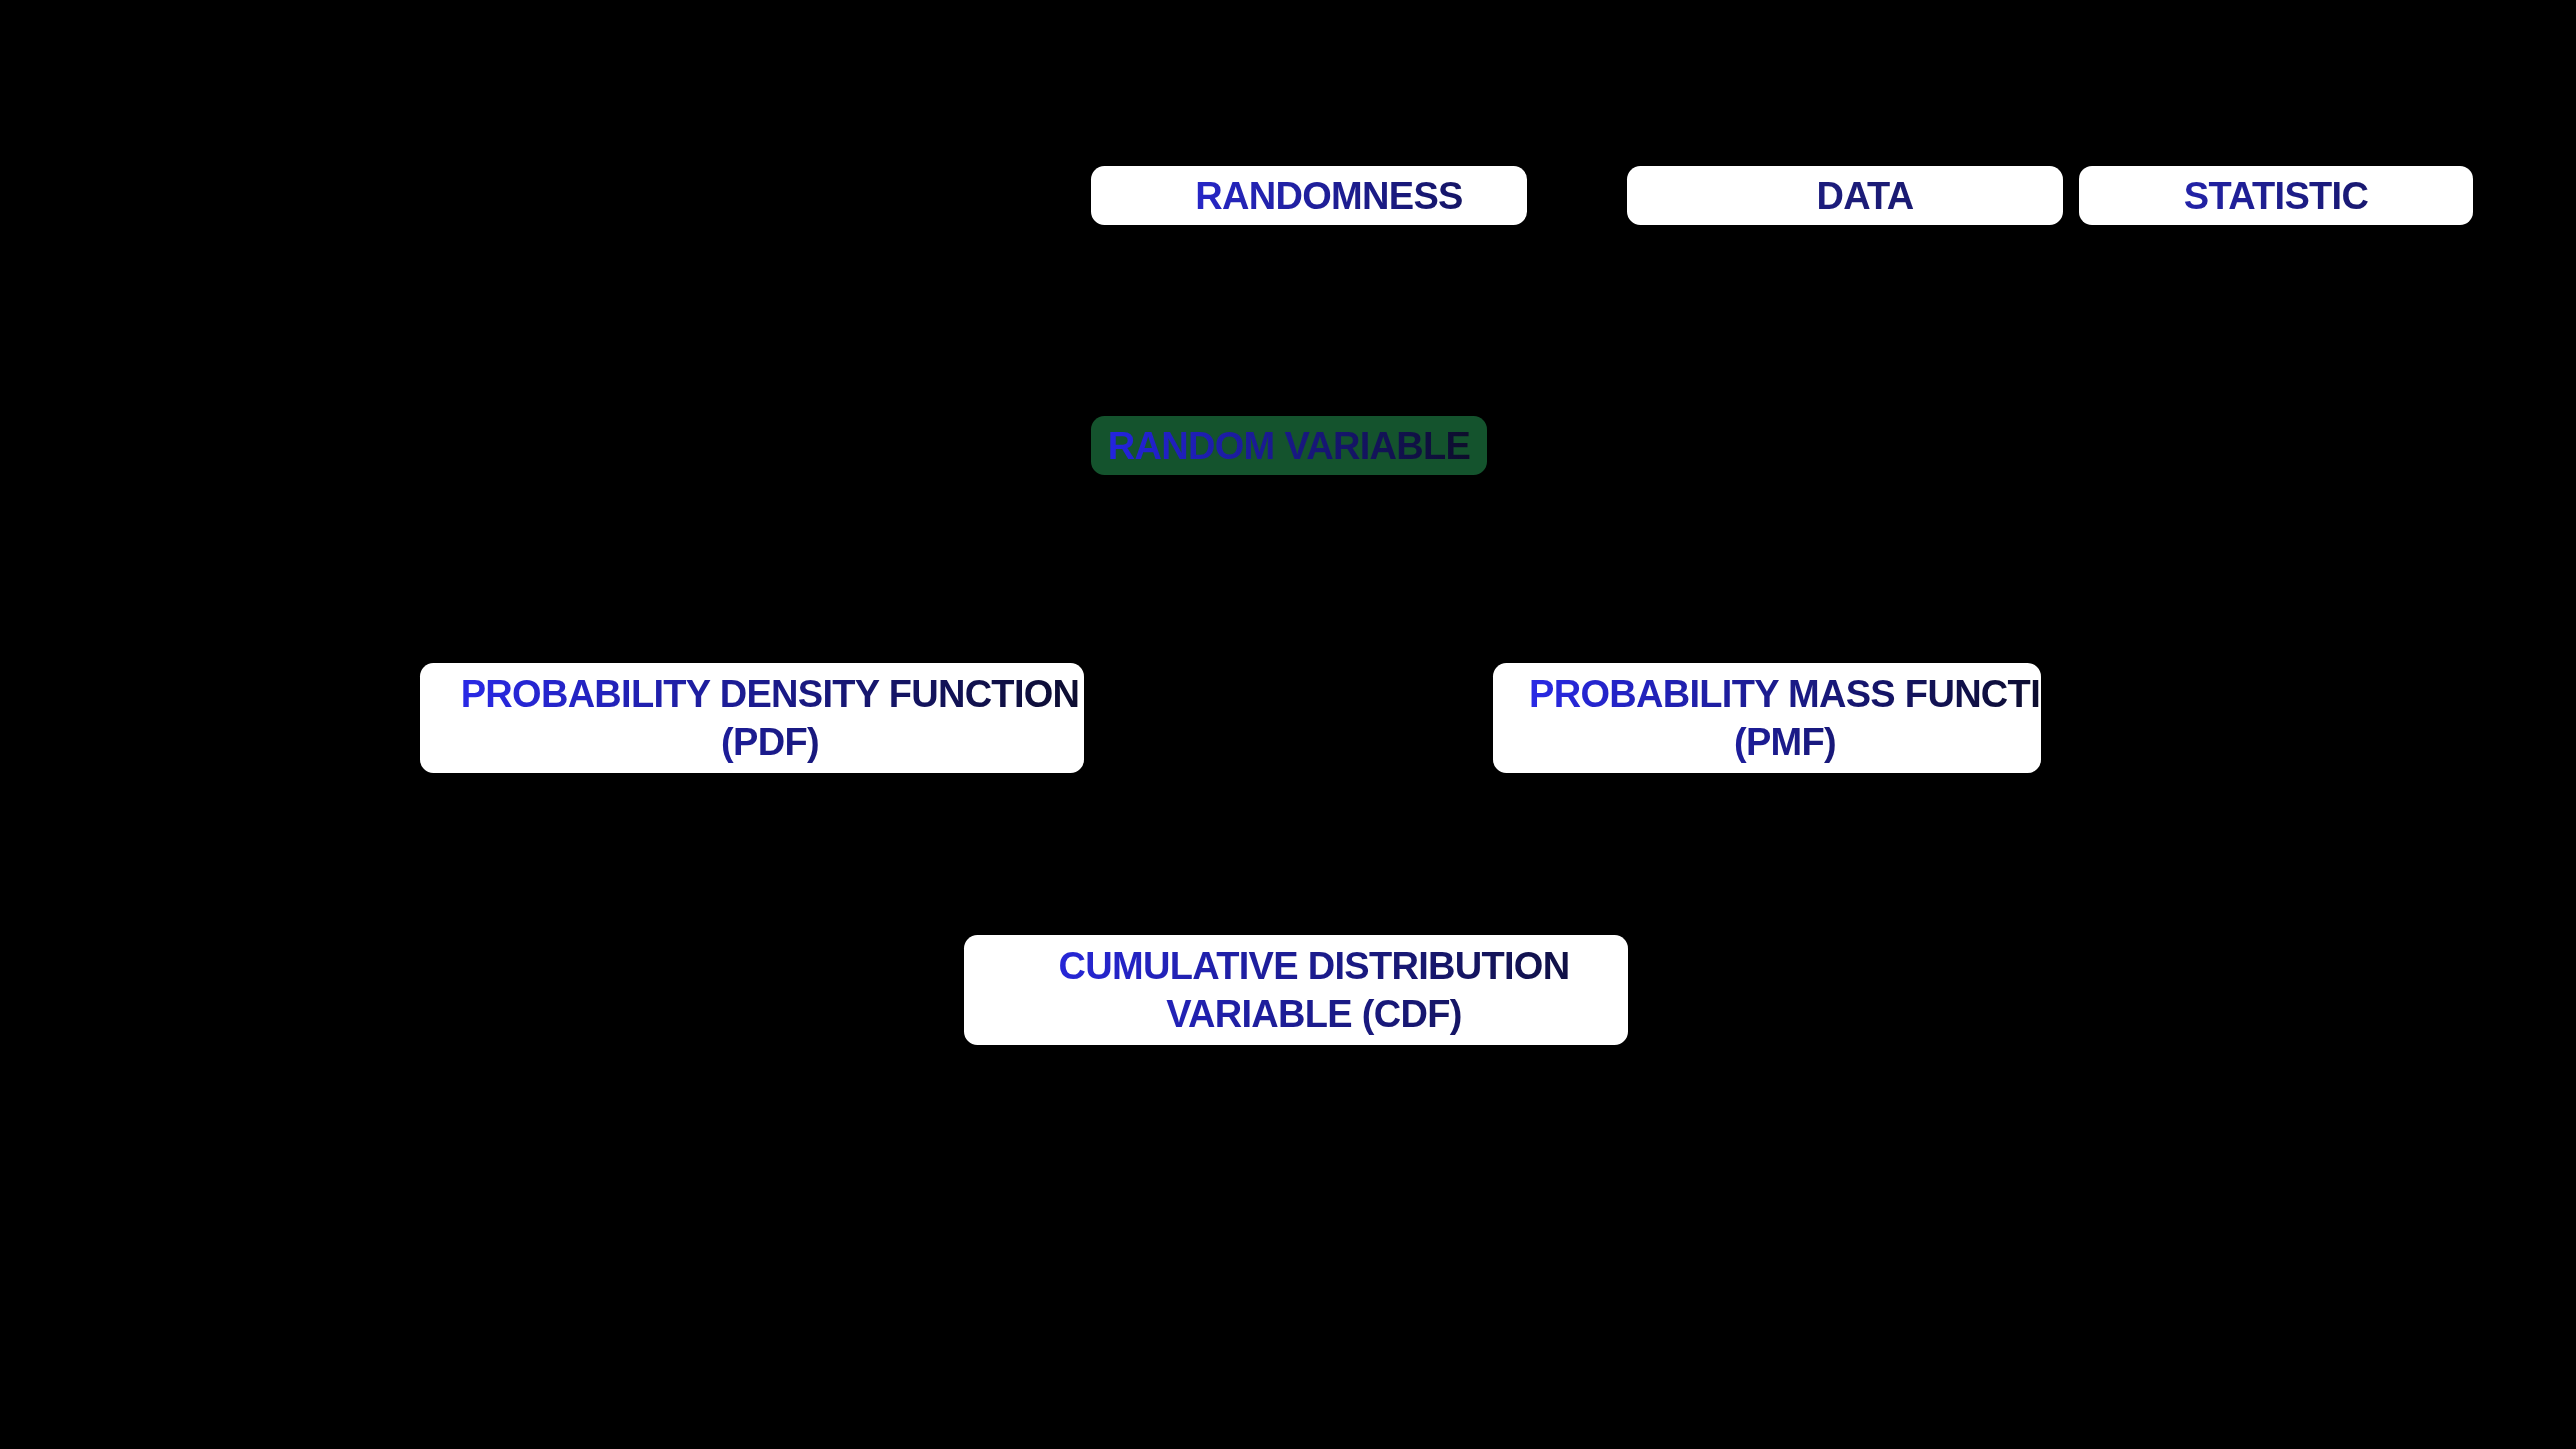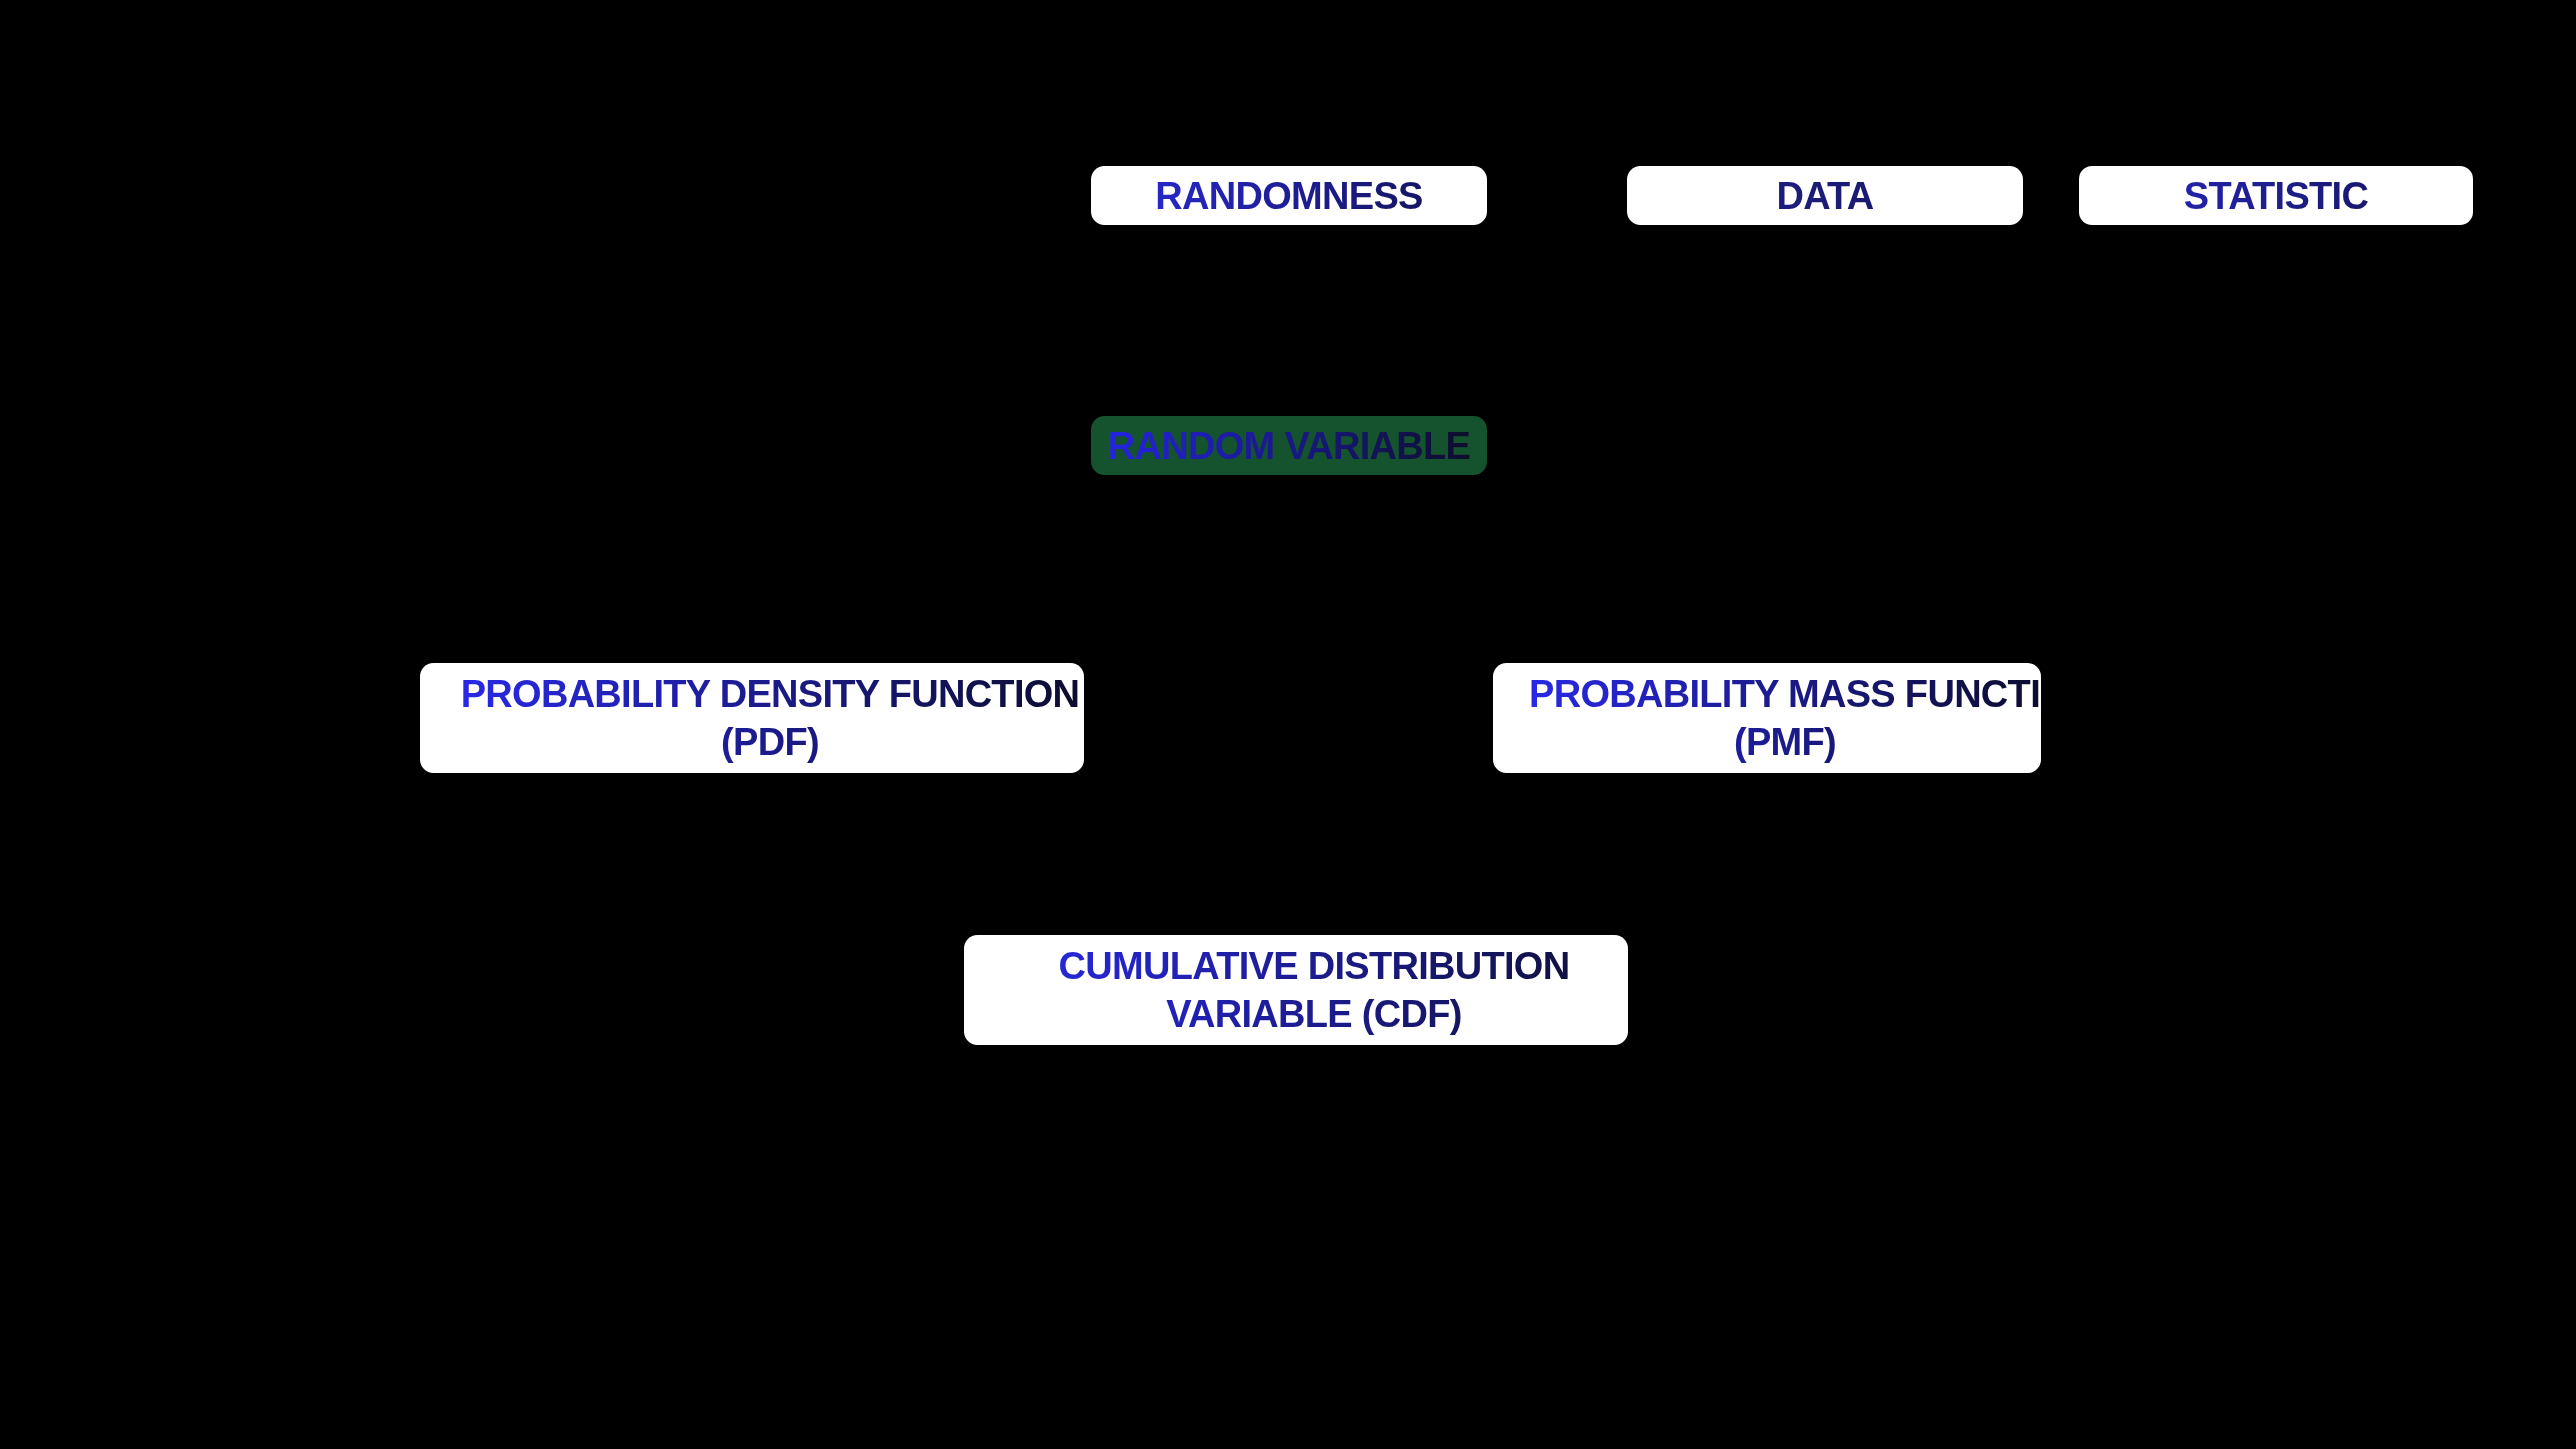--- a/index.html
+++ b/index.html
@@ -51,25 +51,25 @@
   .box-random-variable { left: 1091px; top: 416px;  width: 396px; height: 59px; }
   .box-pdf             { left: 420px;  top: 663px;  width: 664px; height: 110px; }
   .box-pmf             { left: 1493px; top: 663px;  width: 548px; height: 110px; }
   .box-cdf             { left: 955px; top: 935px; width: 664px; height: 110px; margin-left: 9px; }
 </style>
 </head>
 <body>
 
 <div class="canvas" style="background: rgb(0, 0, 0);">
 
-  <div class="box box-randomness" style="background: rgb(255, 255, 255);">
+  <div class="box box-randomness" style="background: rgb(255, 255, 255); padding-left: 40px;">
     <span class="box-label" style="--g1: #2b2bdf; --g2: #11114d;">RANDOMNESS</span>
   </div>
 
-  <div class="box box-data" style="background: rgb(255, 255, 255);">
+  <div class="box box-data" style="background: rgb(255, 255, 255); padding-left: 40px;">
     <span class="box-label" style="--g1: #21218f; --g2: #161660;">DATA</span>
   </div>
 
   <div class="box box-statistic" style="background: rgb(255, 255, 255); border-radius: 13px;">
     <span class="box-label" style="--g1: #2828c8; --g2: #131350;">STATISTIC</span>
   </div>
 
   <div class="box box-random-variable" style="background: #14532d;">
     <span class="box-label" style="--g1: #2525e8; --g2: #0c0c22;">RANDOM VARIABLE</span>
   </div>

